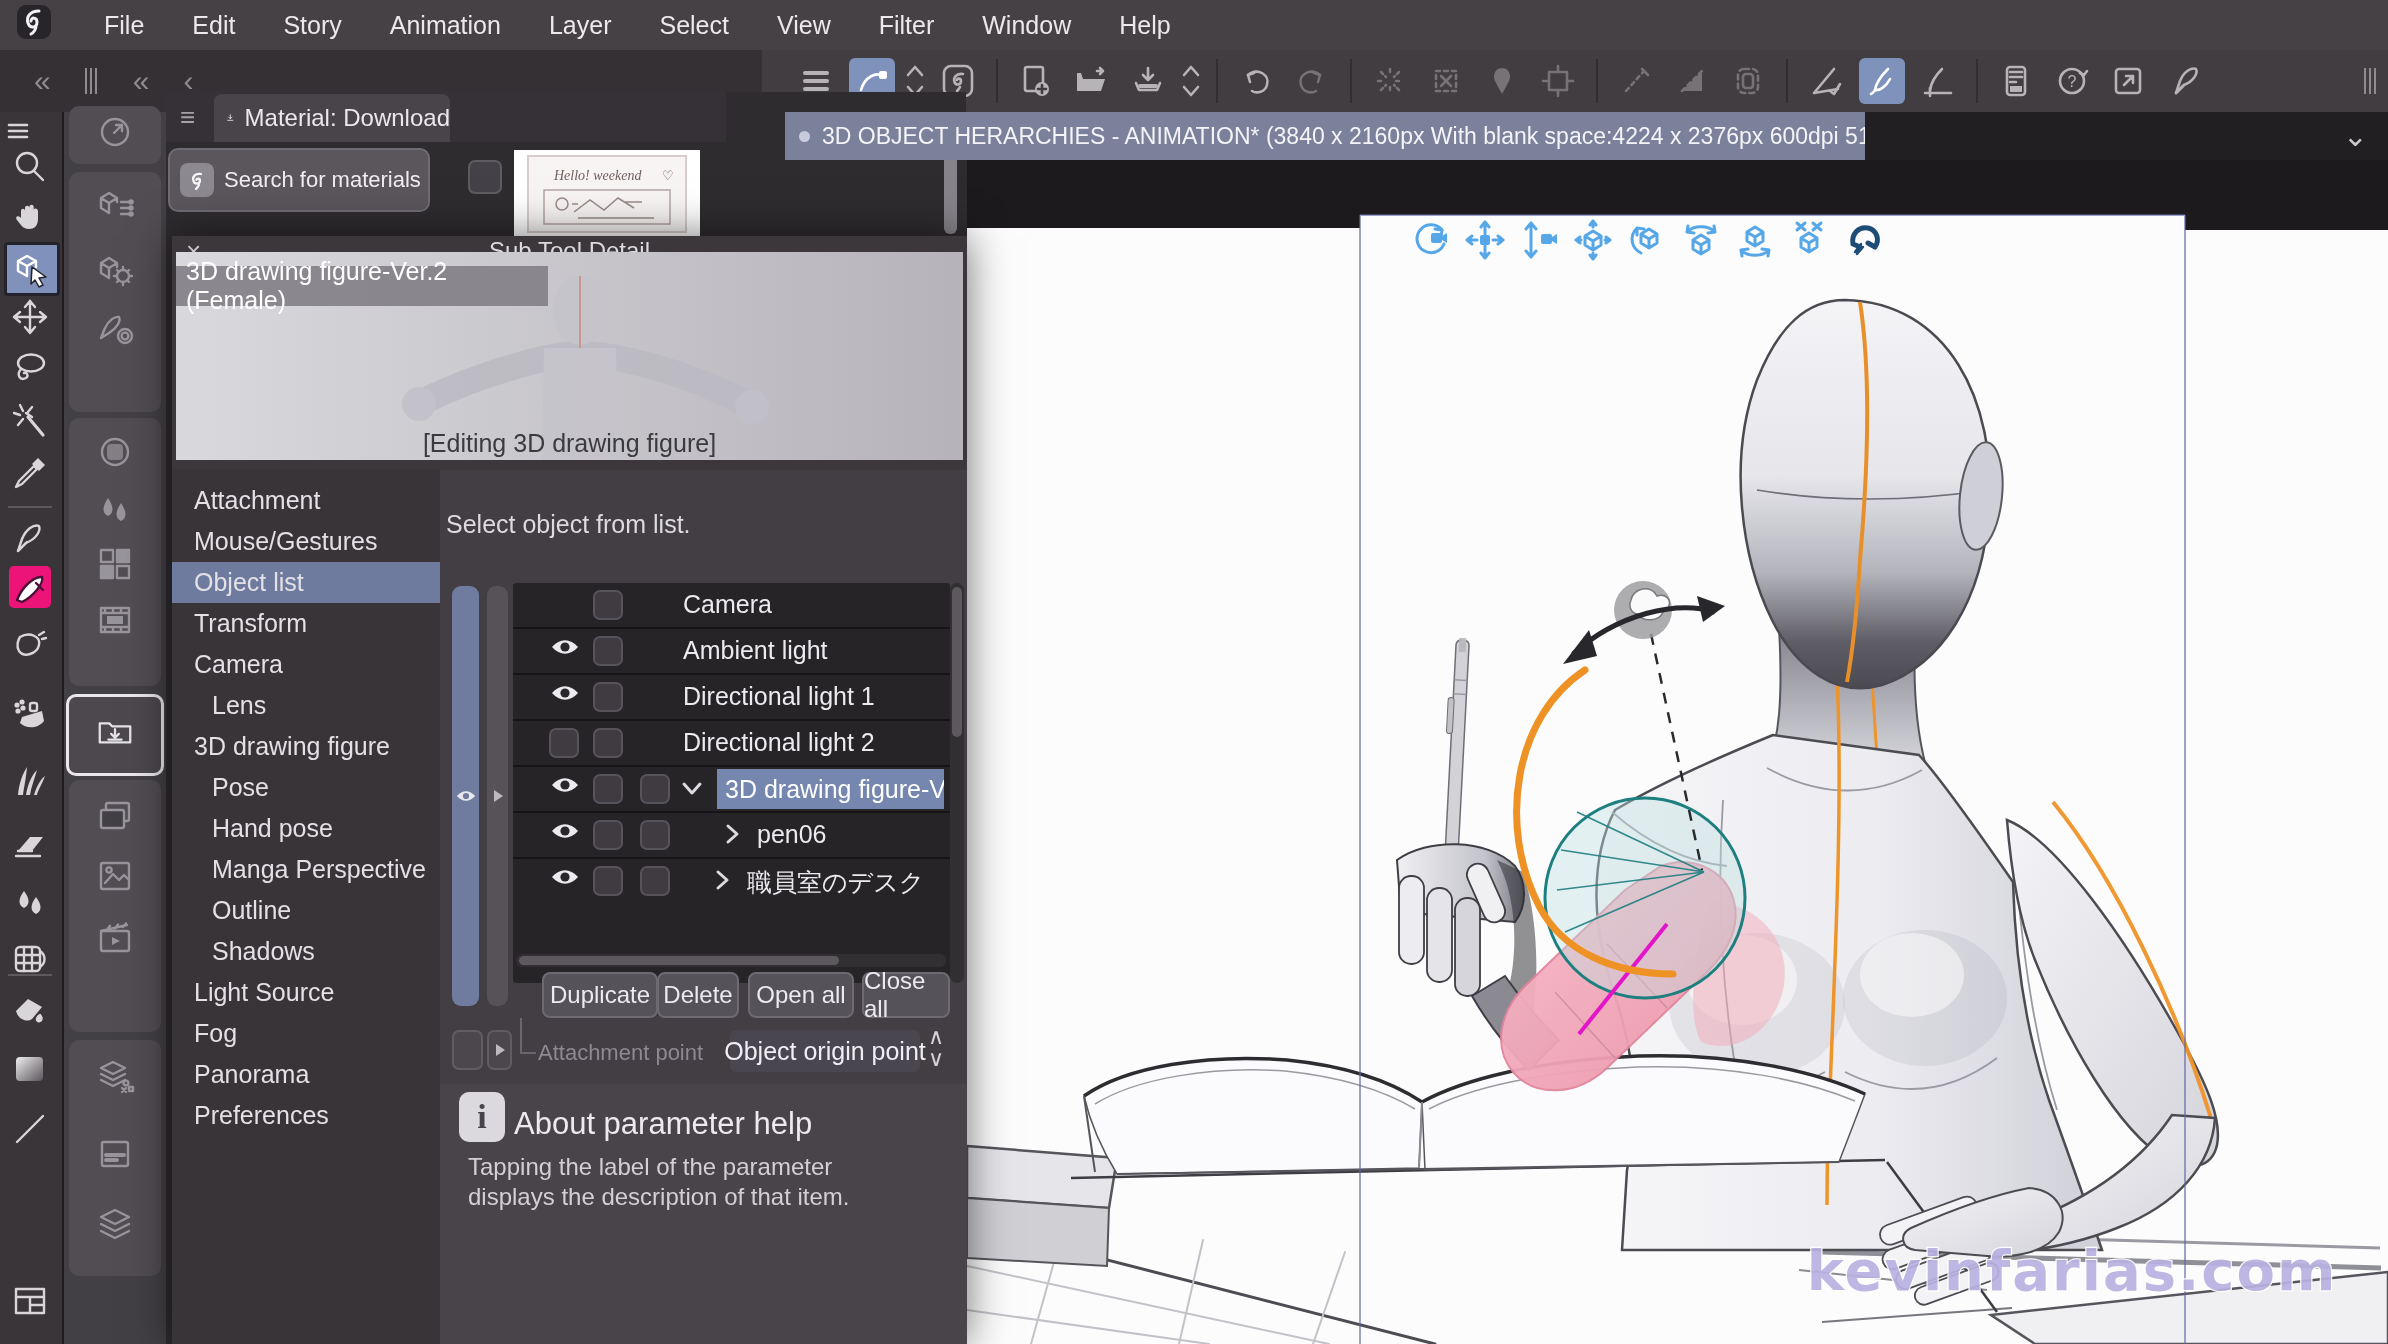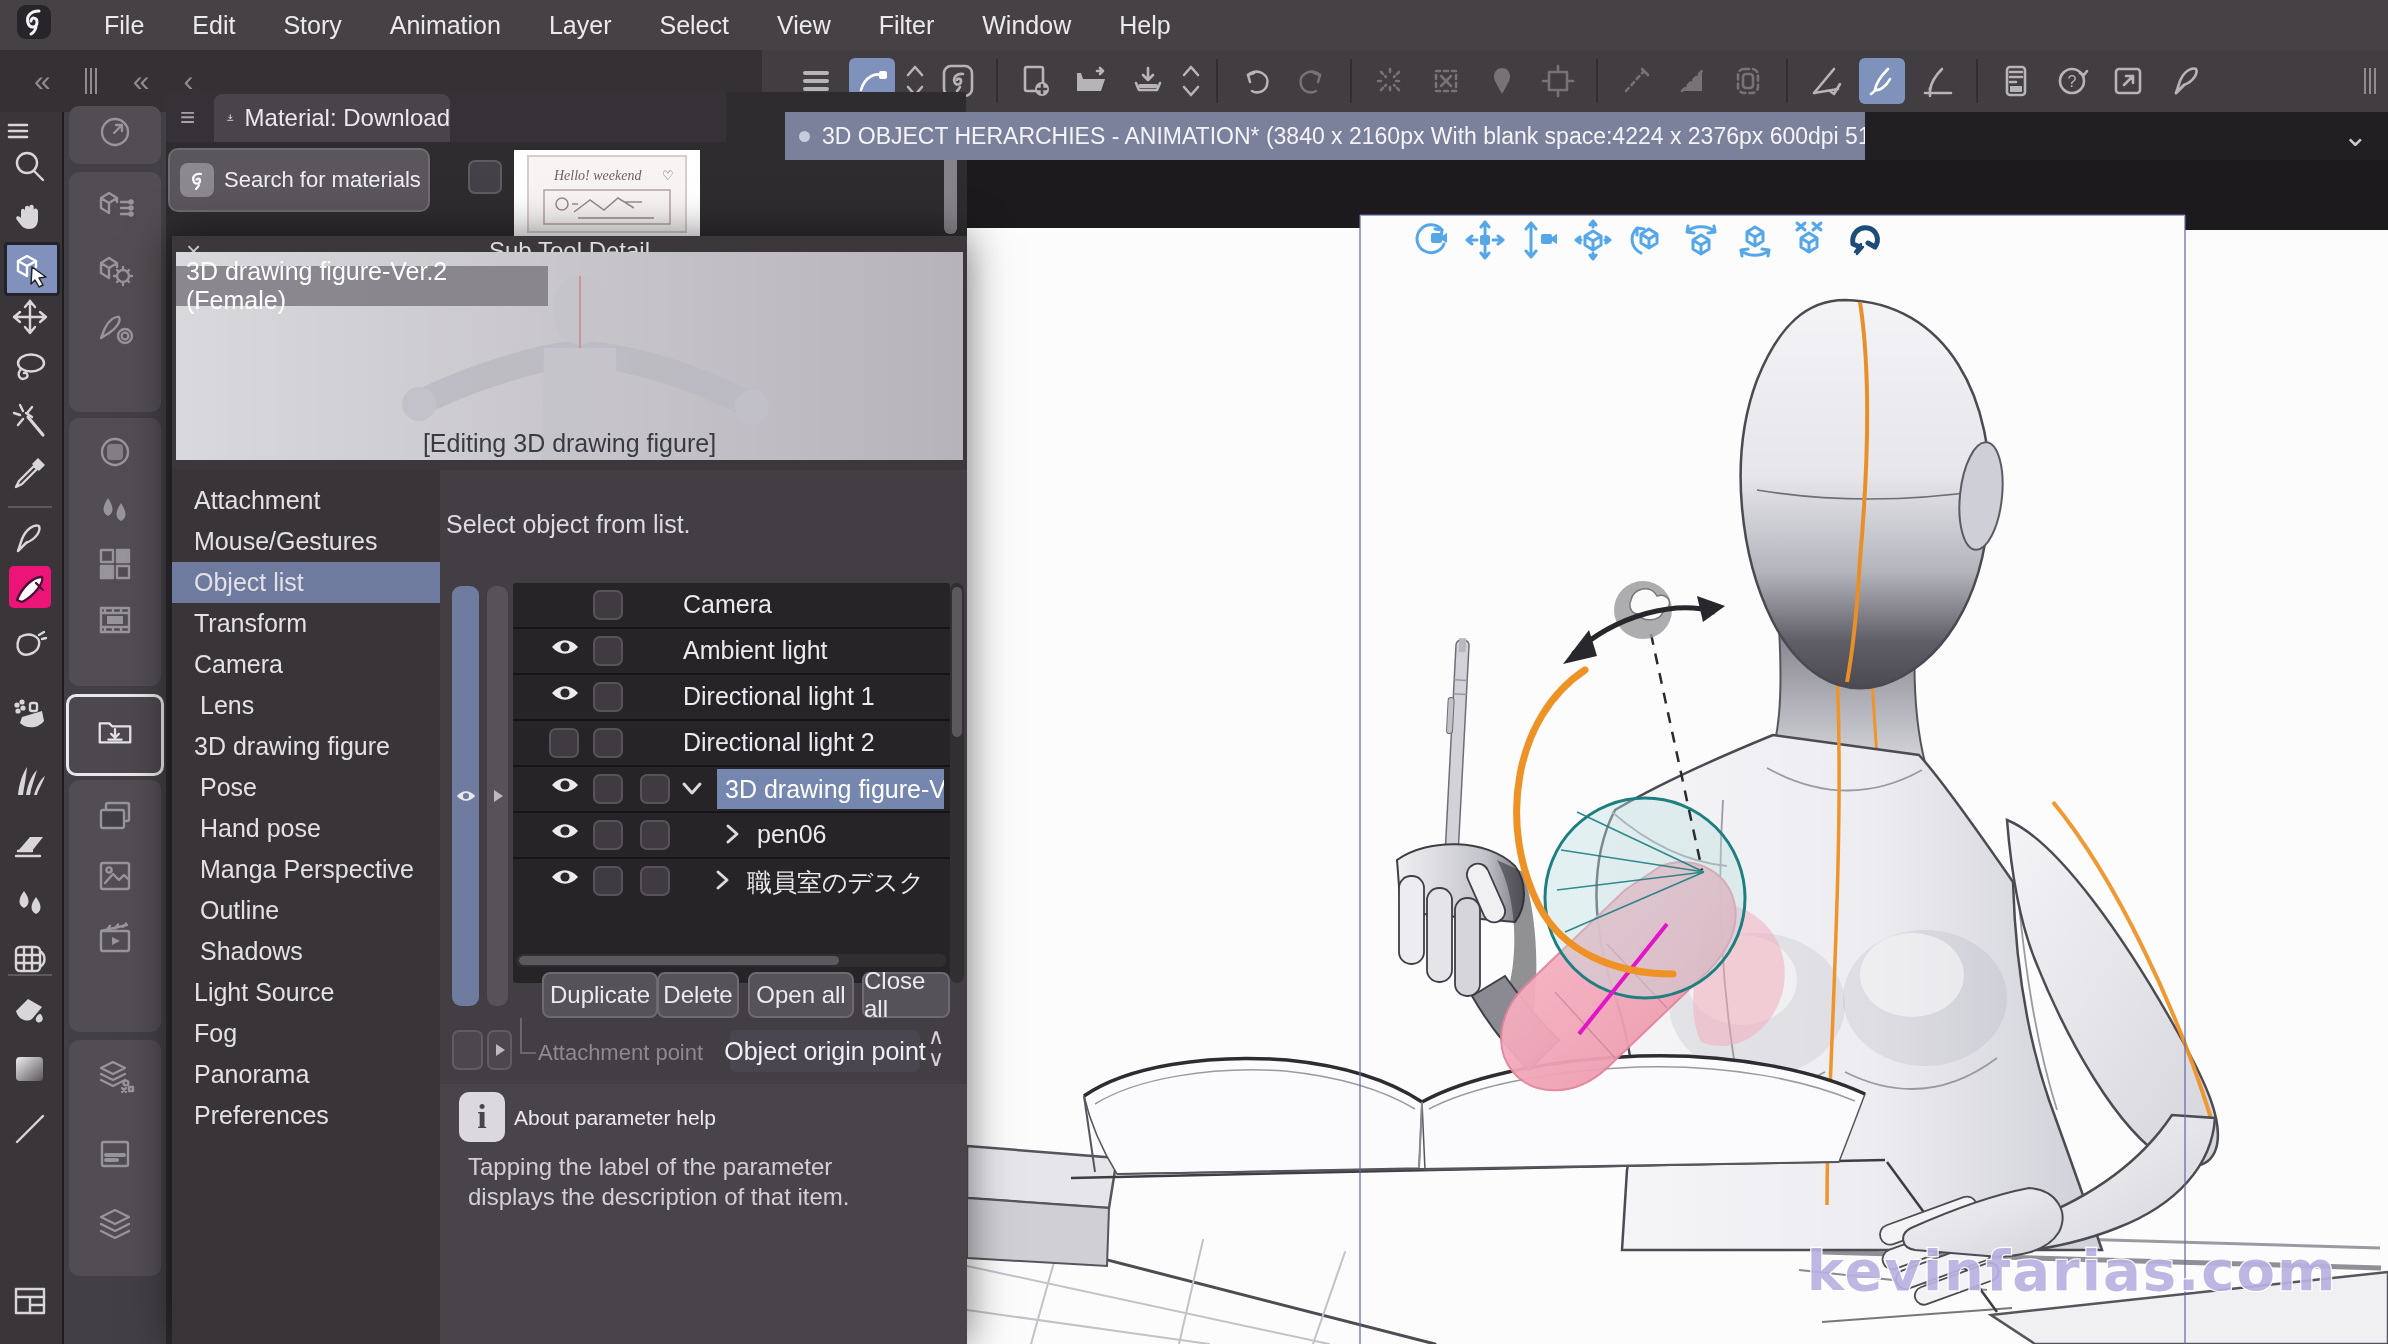--- a/index.html
+++ b/index.html
@@ -74,21 +74,21 @@
   .std{position:absolute;left:172px;top:236px;width:795px;height:1108px;background:#3b373b;box-shadow:0 0 40px rgba(0,0,0,.55)}
   .std-head{position:absolute;left:0;top:0;width:100%;height:26px}
   .std-title{position:absolute;left:0;top:1px;width:100%;text-align:center;font-size:24px;color:#dcdade}
   .std-close{position:absolute;left:14px;top:0px;font-size:26px;color:#c9c6c9}
   .preview{position:absolute;left:4px;top:16px;width:787px;height:208px;background:linear-gradient(90deg,#d9d8dc,#b6b4ba);overflow:hidden}
   .pv-chip{position:absolute;left:0;top:14px;width:372px;height:40px;background:rgba(131,128,136,.92);
            color:#fff;font-size:25px;display:flex;align-items:center;padding-left:10px;box-sizing:border-box}
   .pv-cap{position:absolute;left:0;bottom:2px;width:100%;text-align:center;font-size:25px;color:#3b3b3f}
   .catpane{position:absolute;left:0;top:234px;width:268px;height:874px;background:#383438}
   .cat{height:41px;line-height:41px;font-size:25px;color:#e3e1e5;padding-left:22px}
-  .cat.ind{padding-left:28px}
+  .cat.ind{padding-left:40px}
   .cat.sel{background:#6e7b9e}
   .catlist{position:absolute;left:0;top:10px;width:100%}
   .rpane{position:absolute;left:268px;top:234px;width:527px;height:874px;background:#423e43}
   .instr{position:absolute;left:6px;top:40px;font-size:25px;color:#dddbdf}
   .vstrip-b{position:absolute;left:12px;top:116px;width:27px;height:420px;background:#6f7c9f;border-radius:9px;
             display:flex;align-items:center;justify-content:center}
   .vstrip-g{position:absolute;left:47px;top:116px;width:21px;height:420px;background:#565257;border-radius:9px;
             display:flex;align-items:center;justify-content:center}
   .smallbox{position:absolute;left:12px;top:560px;width:27px;height:36px;background:#4b474c;border:2px solid #605c62;border-radius:7px}
   .smalltri{position:absolute;left:47px;top:560px;width:21px;height:36px;background:#4b474c;border:2px solid #605c62;border-radius:7px;
@@ -110,21 +110,21 @@
   .obtn{position:absolute;top:502px;height:46px;background:#56525a;border:2px solid #6e6a71;border-radius:8px;
         color:#eceaee;font-size:24px;display:flex;align-items:center;justify-content:center;box-sizing:border-box}
   .attach-lbl{position:absolute;left:98px;top:570px;font-size:22px;color:#8d8992}
   .attach-corner{position:absolute;left:80px;top:548px;width:14px;height:34px;border-left:2px solid #6a666c;border-bottom:2px solid #6a666c}
   .origin-val{position:absolute;left:290px;top:560px;width:178px;height:42px;background:#4a4650;border-radius:6px;
               color:#f0eef2;font-size:25px;display:flex;align-items:center;justify-content:center;white-space:nowrap;padding:0 6px}
   .stepper{position:absolute;left:488px;top:556px;color:#d4d2d7;font-size:22px;line-height:22px;text-align:center}
   .helpbox{position:absolute;left:0;top:614px;width:527px;height:260px;background:#48444a}
   .hicon{position:absolute;left:19px;top:8px;width:46px;height:50px;background:#dbd9dd;border-radius:10px;
          color:#47454b;font-size:34px;font-weight:bold;display:flex;align-items:center;justify-content:center;font-family:"Liberation Serif",serif}
-  .htitle{position:absolute;left:74px;top:22px;font-size:21px;color:#eceaed}
+  .htitle{position:absolute;left:74px;top:22px;font-size:31px;color:#eceaed}
   .hbody{position:absolute;left:28px;top:68px;width:450px;font-size:24px;line-height:30px;color:#d2d0d4}
   .wm{font-family:"DejaVu Sans",sans-serif;font-weight:bold;letter-spacing:2px}
 </style>
 </head>
 <body>
 
 <div class="stage">
 
   <div class="menubar">
     <span class="logo">

